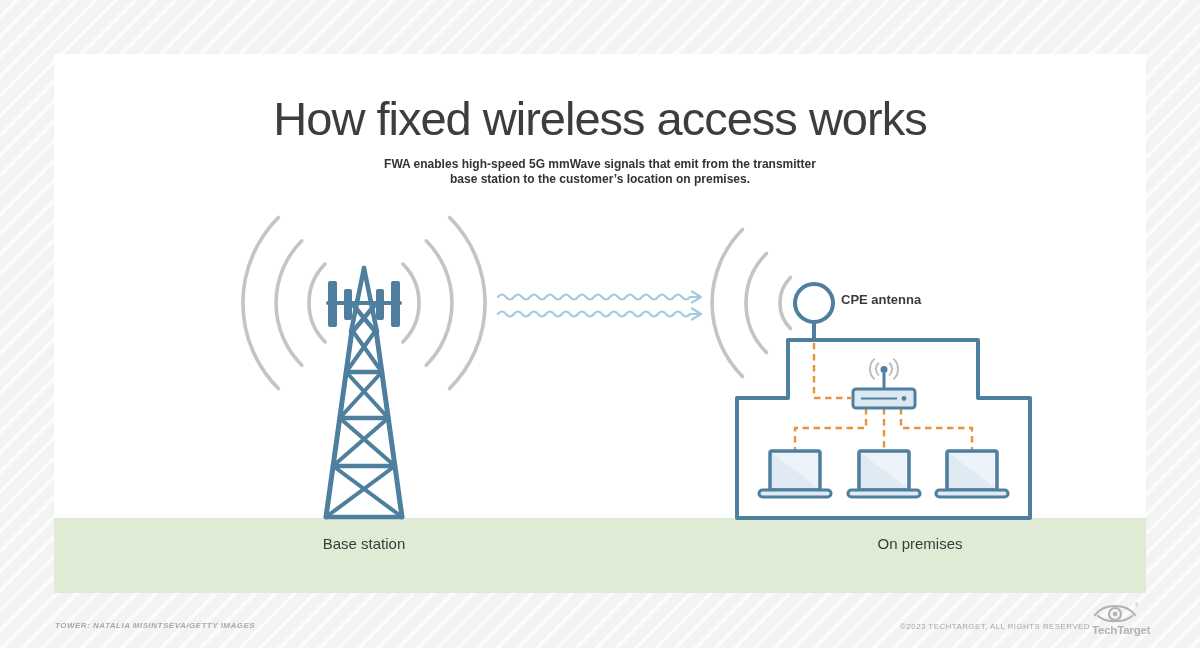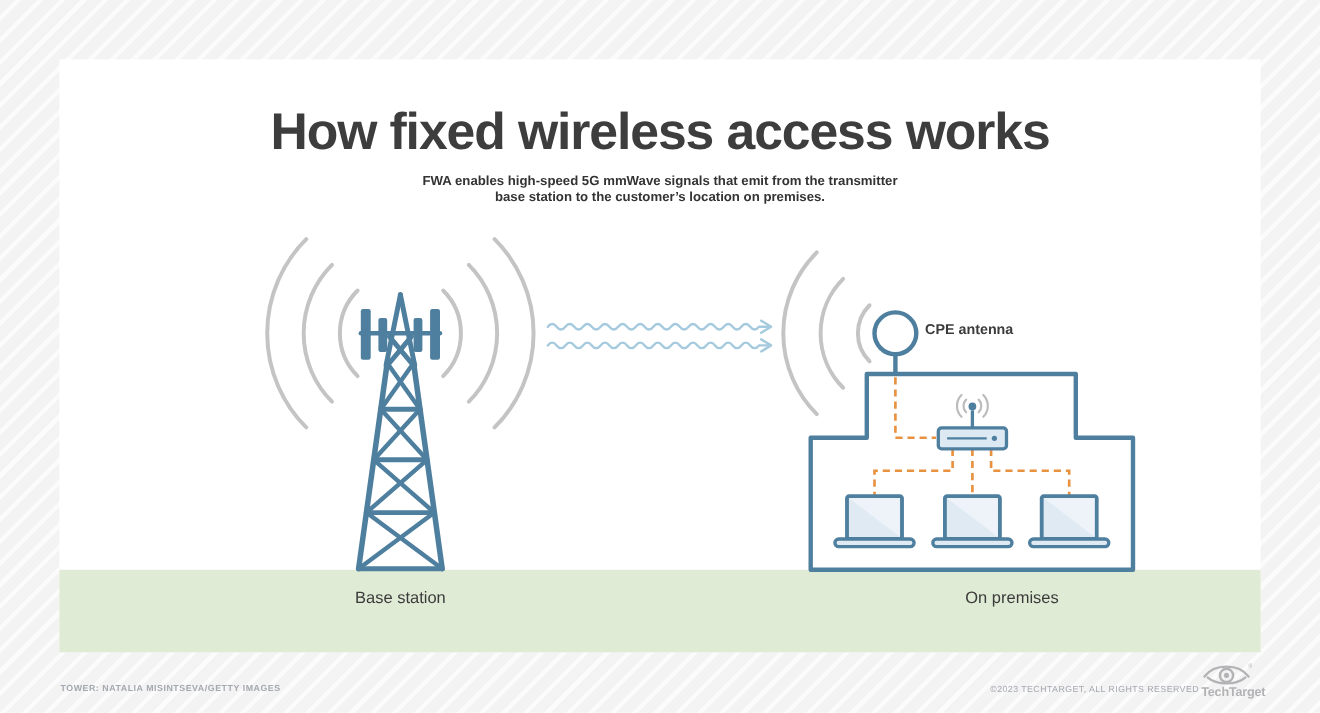--- a/index.html
+++ b/index.html
@@ -7,21 +7,21 @@
     width:1200px;height:648px;position:relative;overflow:hidden;
     font-family:"Liberation Sans","DejaVu Sans",sans-serif;
     background:repeating-linear-gradient(135deg,#f3f3f4 0px,#f3f3f4 10px,#fbfbfc 10px,#fbfbfc 14px);
   }
   .card{
     position:absolute;left:54px;top:54px;width:1092px;height:539px;
     background:#ffffff;
   }
   .title{
     position:absolute;left:0;top:40px;width:100%;margin:0;
-    text-align:center;font-size:47px;font-weight:700;letter-spacing:-1px;
+    text-align:center;font-size:47px;font-weight:400;letter-spacing:-1px;
     color:#3d3d3d;line-height:1.05;
   }
   .subtitle{
     position:absolute;left:0;top:103px;width:100%;
     text-align:center;font-size:12px;font-weight:600;color:#333333;line-height:1.28;
   }
   .diagram-svg{position:absolute;left:0;top:0;width:1092px;height:539px;}
   .ground{
     position:absolute;left:0;top:464px;width:1092px;height:75px;
     background:#e0ebd5;
@@ -31,21 +31,21 @@
     font-size:15px;font-weight:400;color:#3b3b3b;white-space:nowrap;
   }
   .zone-label.base{left:310px;top:481px;}
   .zone-label.premises{left:830px;top:481px;margin-left:36px;}
   .cpe-label{
     position:absolute;left:787px;top:238px;
     font-size:13px;font-weight:600;color:#3b3b3b;white-space:nowrap;
   }
   .footer-credit{
     position:absolute;left:55px;top:621px;
-    font-size:8px;font-weight:600;letter-spacing:0.5px;color:#a4a8af;white-space:nowrap;
+    font-size:8px;font-weight:600;letter-spacing:0.5px;color:#a4a8af;white-space:nowrap;font-style:italic;
   }
   .footer-copyright{
     position:absolute;right:110px;top:622px;
     font-size:8px;font-weight:400;letter-spacing:0.4px;color:#a4a8af;white-space:nowrap;
   }
   .tt-logo{
     position:absolute;right:48px;top:600px;width:60px;
     display:flex;flex-direction:column;align-items:flex-start;
   }
   .tt-logo .brand-text{

